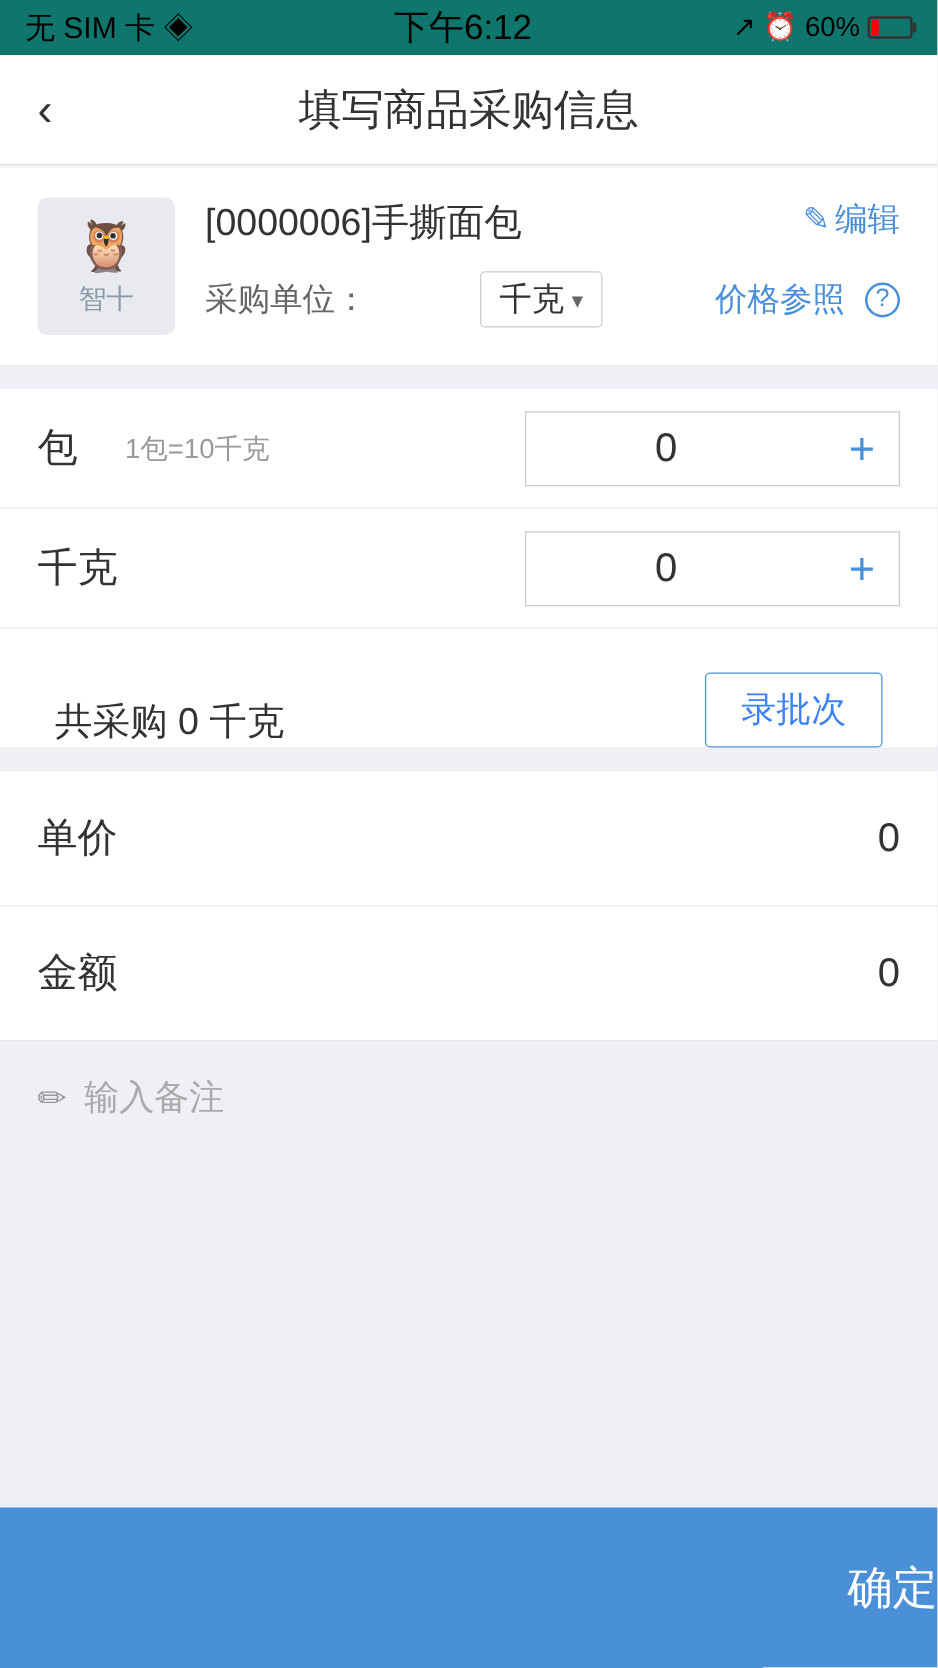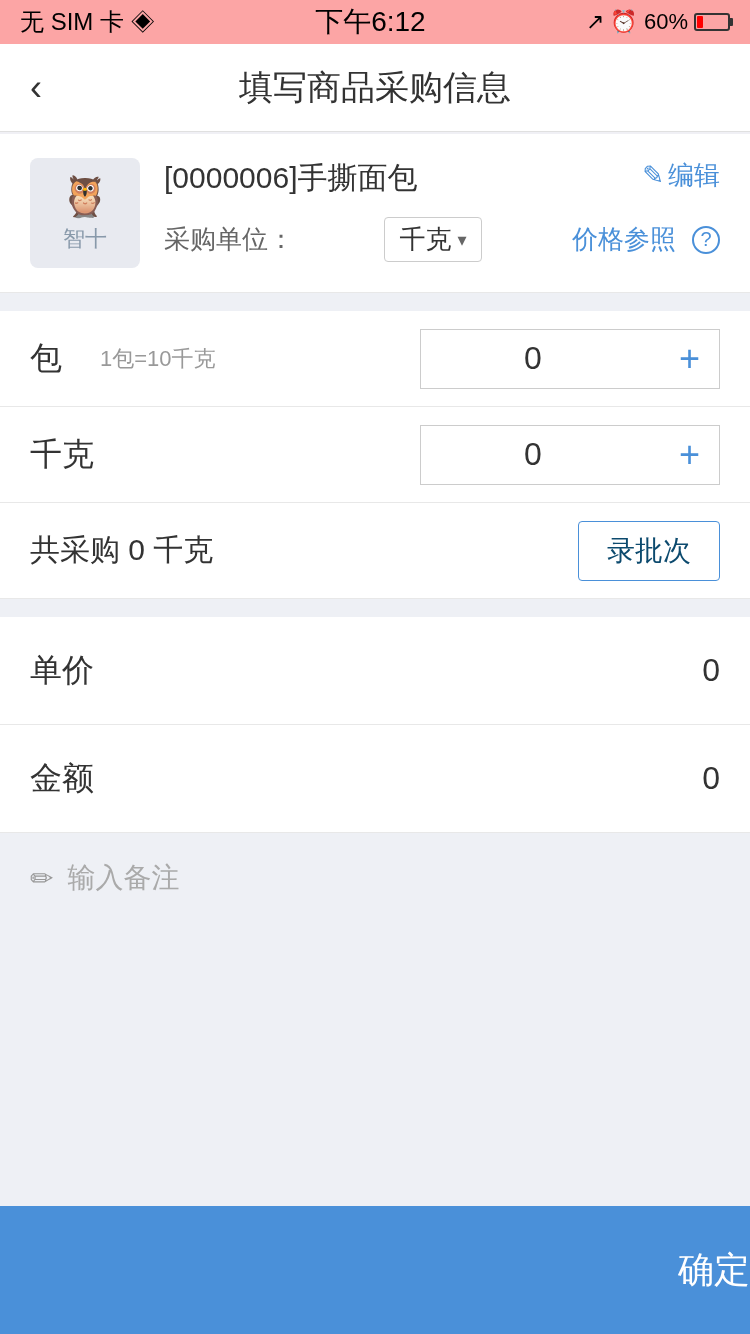--- a/index.html
+++ b/index.html
@@ -10,21 +10,21 @@
       font-family: -apple-system, "PingFang SC", "Helvetica Neue", Arial, sans-serif;
       background: #f0f0f5;
       display: flex;
       flex-direction: column;
     }
 
     
     .status-bar {
       width: 100%;
       height: 44px;
-      background: #fca5a5;
+      background: #0f766e;
       display: flex;
       align-items: center;
       justify-content: space-between;
       padding: 0 20px;
       font-size: 26px;
       color: #000;
     }
     .status-left { font-size: 24px; }
     .status-center { font-size: 28px; font-weight: 500; }
     .status-right { display: flex; align-items: center; gap: 6px; font-size: 22px; }
@@ -207,34 +207,34 @@
       justify-content: center;
       font-size: 36px;
       color: #4a90d9;
       cursor: pointer;
       border-left: none;
     }
 
     
     .total-row {
       display: flex;
-      align-items: center;
-      padding: 0 30px;
+      align-items: flex-end;
+      padding: 0 44px;
       height: 96px;
       background: #fff;
       border-bottom: 1px solid #e8e8e8;
     }
     .total-label {
       font-size: 30px;
       color: #333;
     }
     .record-btn {
       margin-left: auto;
       border: 1px solid #4a90d9;
-      color: #0c4a6e;
+      color: #3b82f6;
       background: #fff;
       border-radius: 4px;
       padding: 10px 28px;
       font-size: 28px;
       cursor: pointer;
     }
 
     
     .info-section {
       background: #fff;

